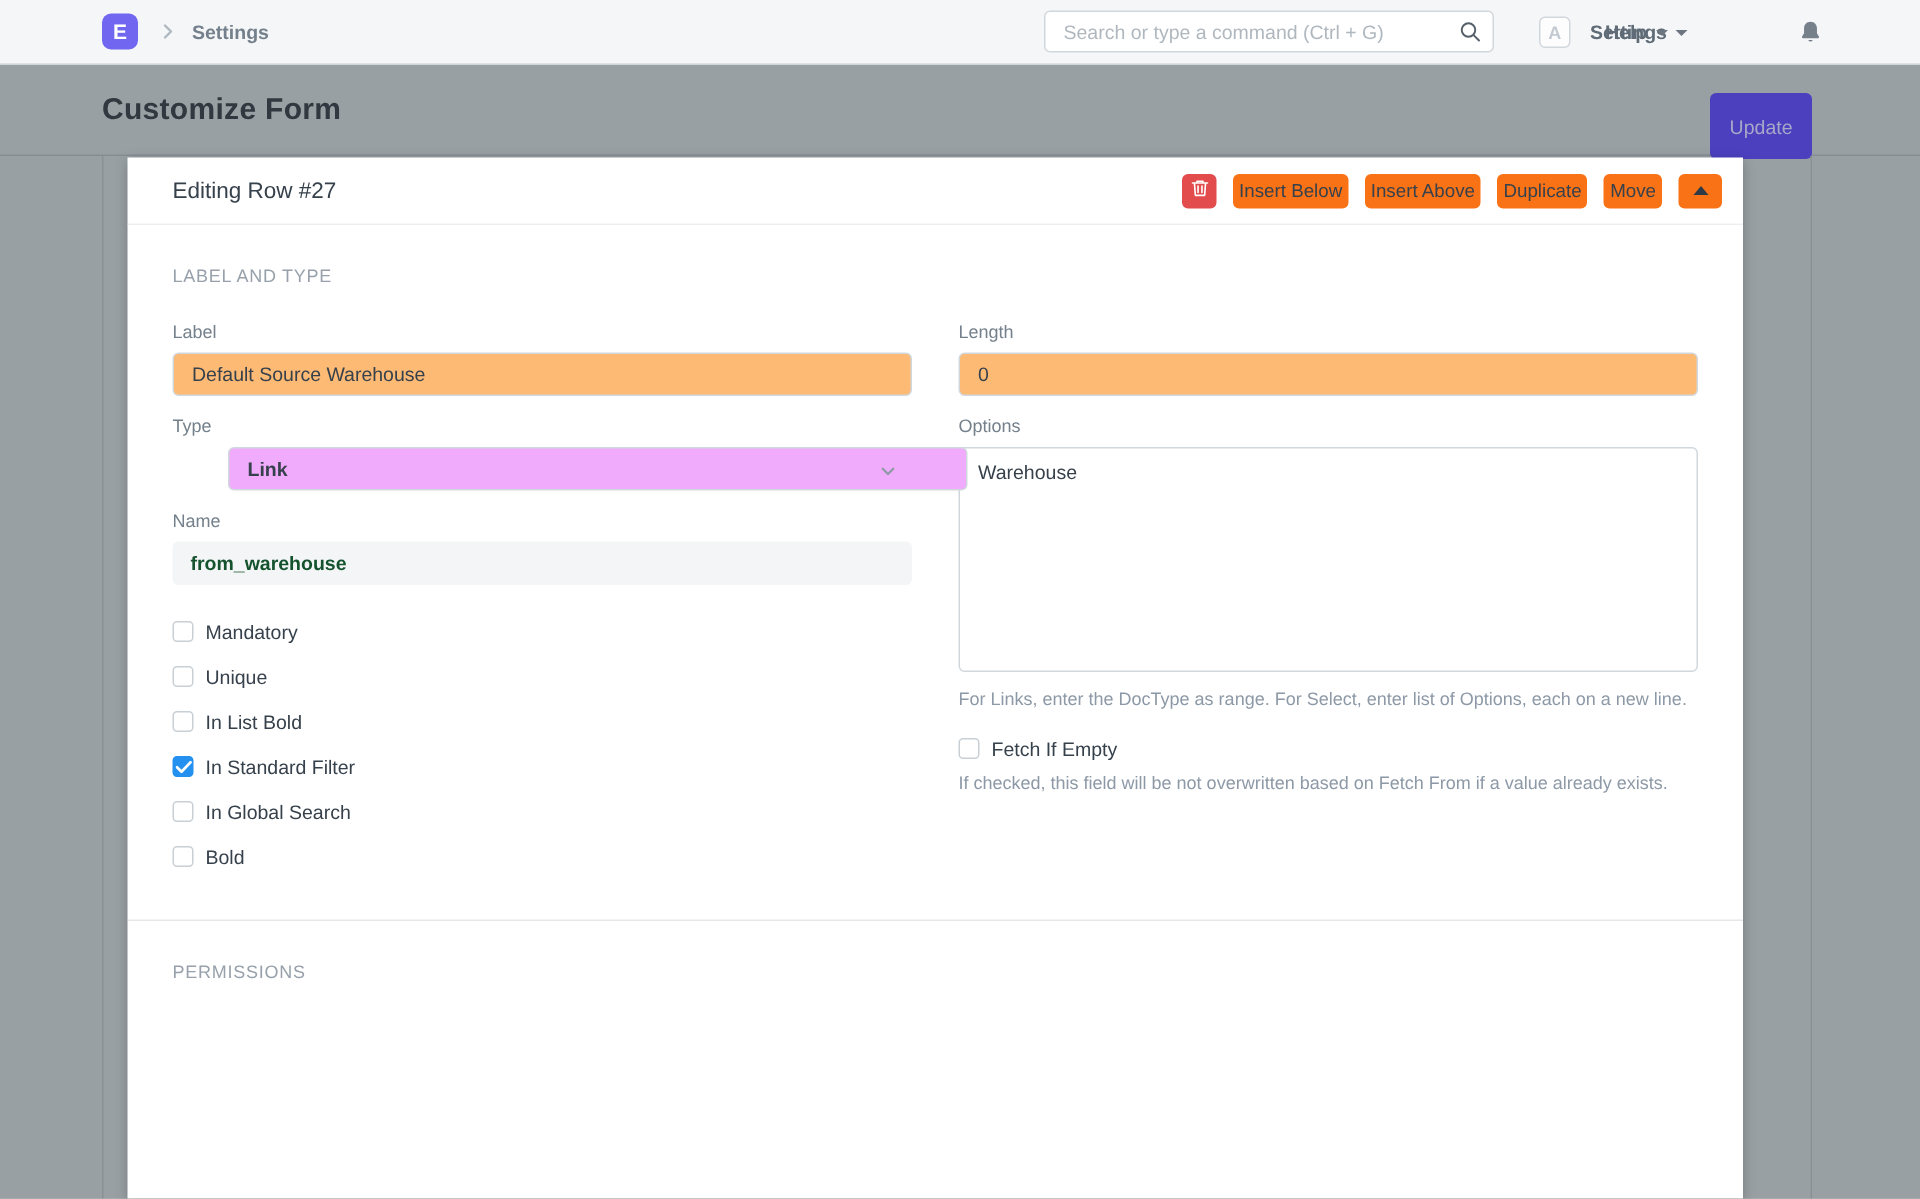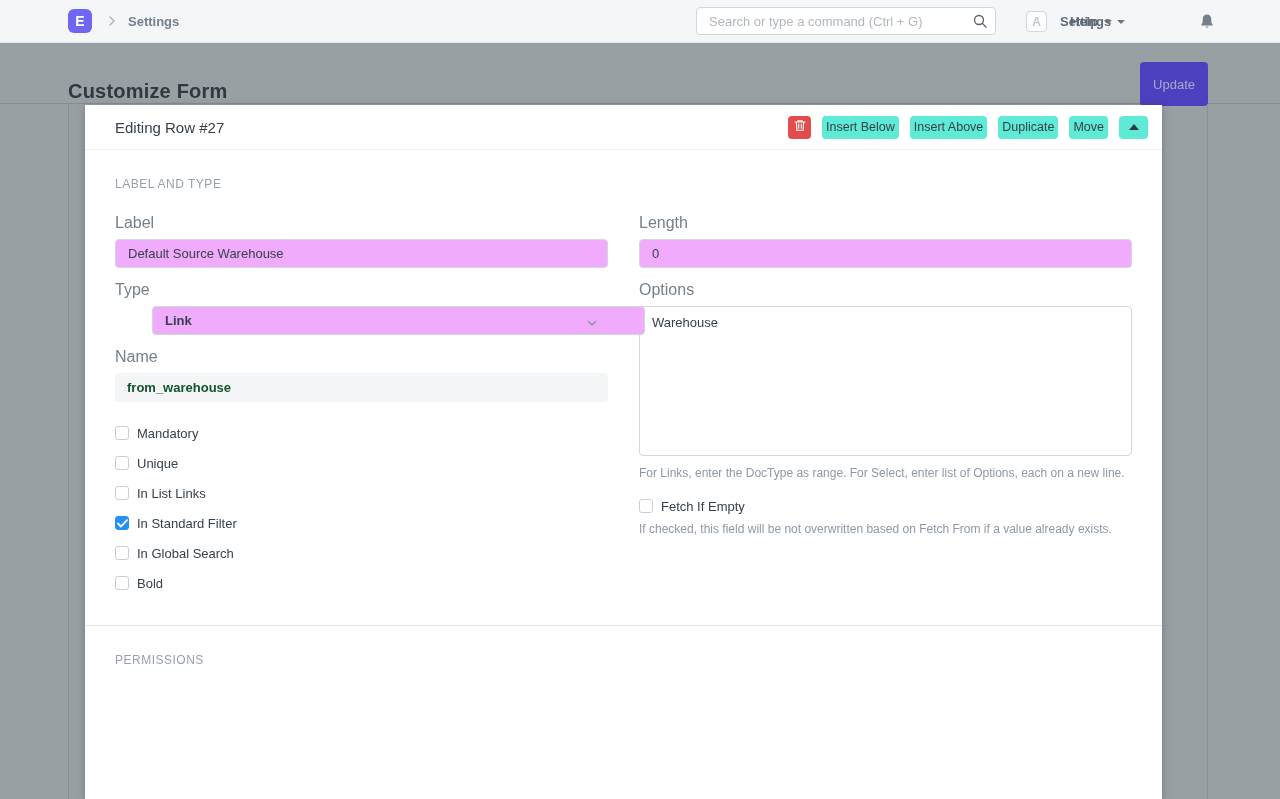--- a/index.html
+++ b/index.html
@@ -31,52 +31,52 @@
     border-left:4px solid transparent; border-right:4px solid transparent;
     border-top:4px solid #6c7680; }
   .menu-settings { left:1060px; }
   .menu-help { left:1070px; }
   .bell { position:absolute; left:1199px; top:13px; }
 
   
   .dim-page { position:absolute; top:43px; left:0; width:1280px; height:756px;
     background:#99a0a4; z-index:1; }
   .page-head { position:absolute; top:0; left:0; width:1280px; height:61px;
-    border-bottom:1px solid #878e93; display:flex; align-items:flex-end; }
+    border-bottom:1px solid #878e93; display:flex; align-items:center; }
   .page-title { margin-left:68px; font-size:20px; font-weight:600; color:#31383f;
     letter-spacing:.2px; }
   .btn-update { position:absolute; right:72px; top:19px; height:44px; padding:0 13px;
     background:#4c40bf; color:#a9a7c9; font-size:13px; border:none; border-radius:4px;
     font-family:"Liberation Sans", sans-serif; cursor:pointer; }
   .vline { position:absolute; top:61px; bottom:0; width:1px; background:#8a9196; }
   .vline.l { left:68px; } .vline.r { left:1207px; }
 
   
   .panel { position:absolute; left:85px; top:105px; width:1077px; height:694px;
     background:#fff; z-index:10; box-shadow:0 2px 8px rgba(0,0,0,.25); overflow:hidden; }
   .panel-head { height:45px; border-bottom:1px solid #ebeff2; display:flex;
     align-items:center; padding:0 14px 0 30px; }
   .panel-title { font-size:15px; color:#36414c; font-weight:500; flex:1 1 auto; }
   .head-actions { display:flex; align-items:center; gap:11px; }
-  .btn-sm { height:23px; padding:0 4px; background:#5eead4; border:none; border-radius:4px;
+  .btn-sm { height:23px; padding:0 4px; background:#f97316; border:none; border-radius:4px;
     font-size:12.5px; color:#36414c; font-family:"Liberation Sans", sans-serif;
     display:flex; align-items:center; cursor:pointer; white-space:nowrap; }
   .btn-danger { width:23px; padding:0; background:#e24c4c; justify-content:center; }
   .btn-collapse { width:29px; justify-content:center; }
   .tri-up { width:0; height:0; border-left:5px solid transparent;
     border-right:5px solid transparent; border-bottom:6px solid #2e3a46; }
 
   .panel-body { padding:27px 30px 20px 30px; }
   .section-head { font-size:12px; color:#98a1ab; letter-spacing:.5px; margin-bottom:23px; }
   .cols { display:grid; grid-template-columns:493px 493px; column-gap:31px; }
 
   .fgroup { margin-bottom:13px; }
-  .flabel { display:block; font-size:16px; color:#74808b; margin-bottom:7px; }
+  .flabel { display:block; font-size:12px; color:#74808b; margin-bottom:7px; }
   .finput { width:100%; height:29px; border:1px solid #d1d8dd; border-radius:4px;
-    padding:0 12px; font-size:13px; color:#36414c; background:#f0abfc; outline:none;
+    padding:0 12px; font-size:13px; color:#36414c; background:#fdba74; outline:none;
     font-family:"Liberation Sans", sans-serif; }
   .fselect { position:relative; }
   .fselect .finput { background:#f0abfc; font-weight:bold; padding-right:30px;
     appearance:none;margin-left:37px; -webkit-appearance:none; }
   .fselect .chev { position:absolute; right:10px; top:9px; pointer-events:none; }
   .freadonly { width:100%; height:29px; background:#f4f5f6; border:none; border-radius:4px;
     padding:0 12px; font-size:13px; font-weight:bold; color:#14532d;
     display:flex; align-items:center; }
   .ftext { width:100%; height:150px; border:1px solid #d1d8dd; border-radius:4px;
     padding:7px 12px; font-size:13px; color:#36414c; resize:none; outline:none;
@@ -198,21 +198,21 @@
           <div class="checkline">
             <span class="cbox"></span>
             <span class="clabel">Mandatory</span>
           </div>
           <div class="checkline">
             <span class="cbox"></span>
             <span class="clabel">Unique</span>
           </div>
           <div class="checkline">
             <span class="cbox"></span>
-            <span class="clabel">In List Links</span>
+            <span class="clabel">In List Bold</span>
           </div>
           <div class="checkline">
             <span class="cbox checked">
                 <svg width="11" height="9" viewBox="0 0 11 9">
                   <path d="M1 4.5L4 7.5L10 1.2" fill="none" stroke="#fff" stroke-width="1.8" stroke-linecap="round" stroke-linejoin="round"></path>
                 </svg>
               </span>
             <span class="clabel">In Standard Filter</span>
           </div>
           <div class="checkline">

